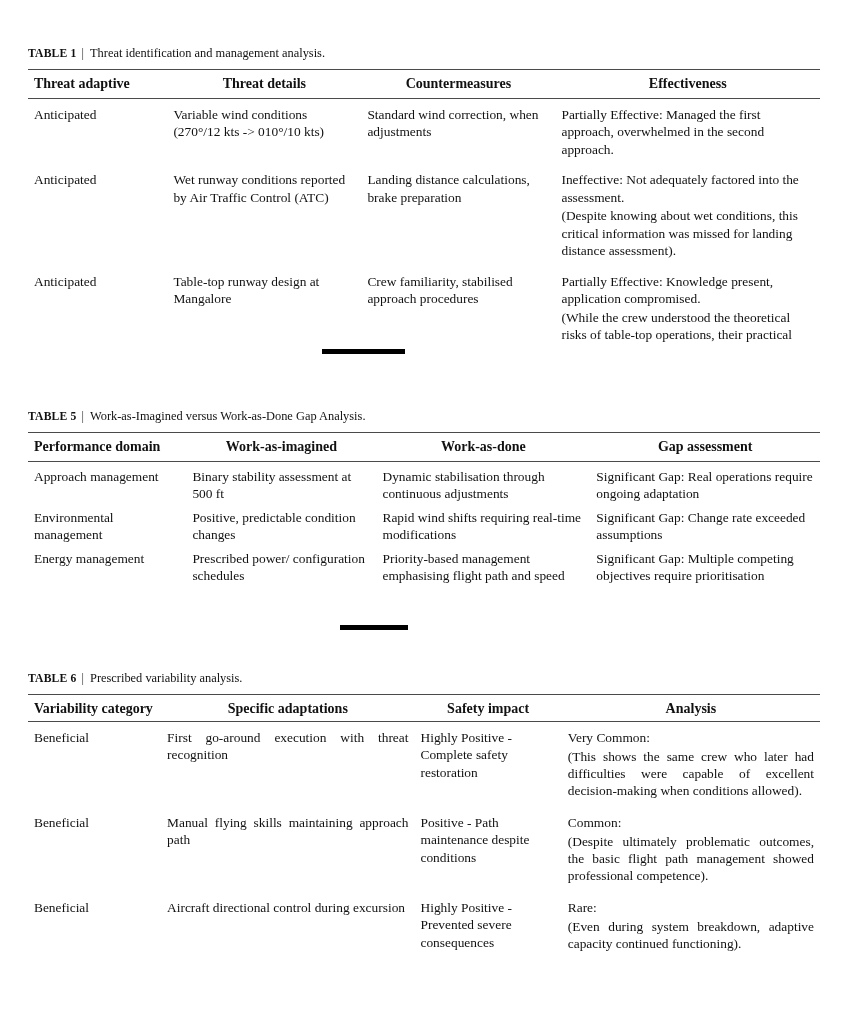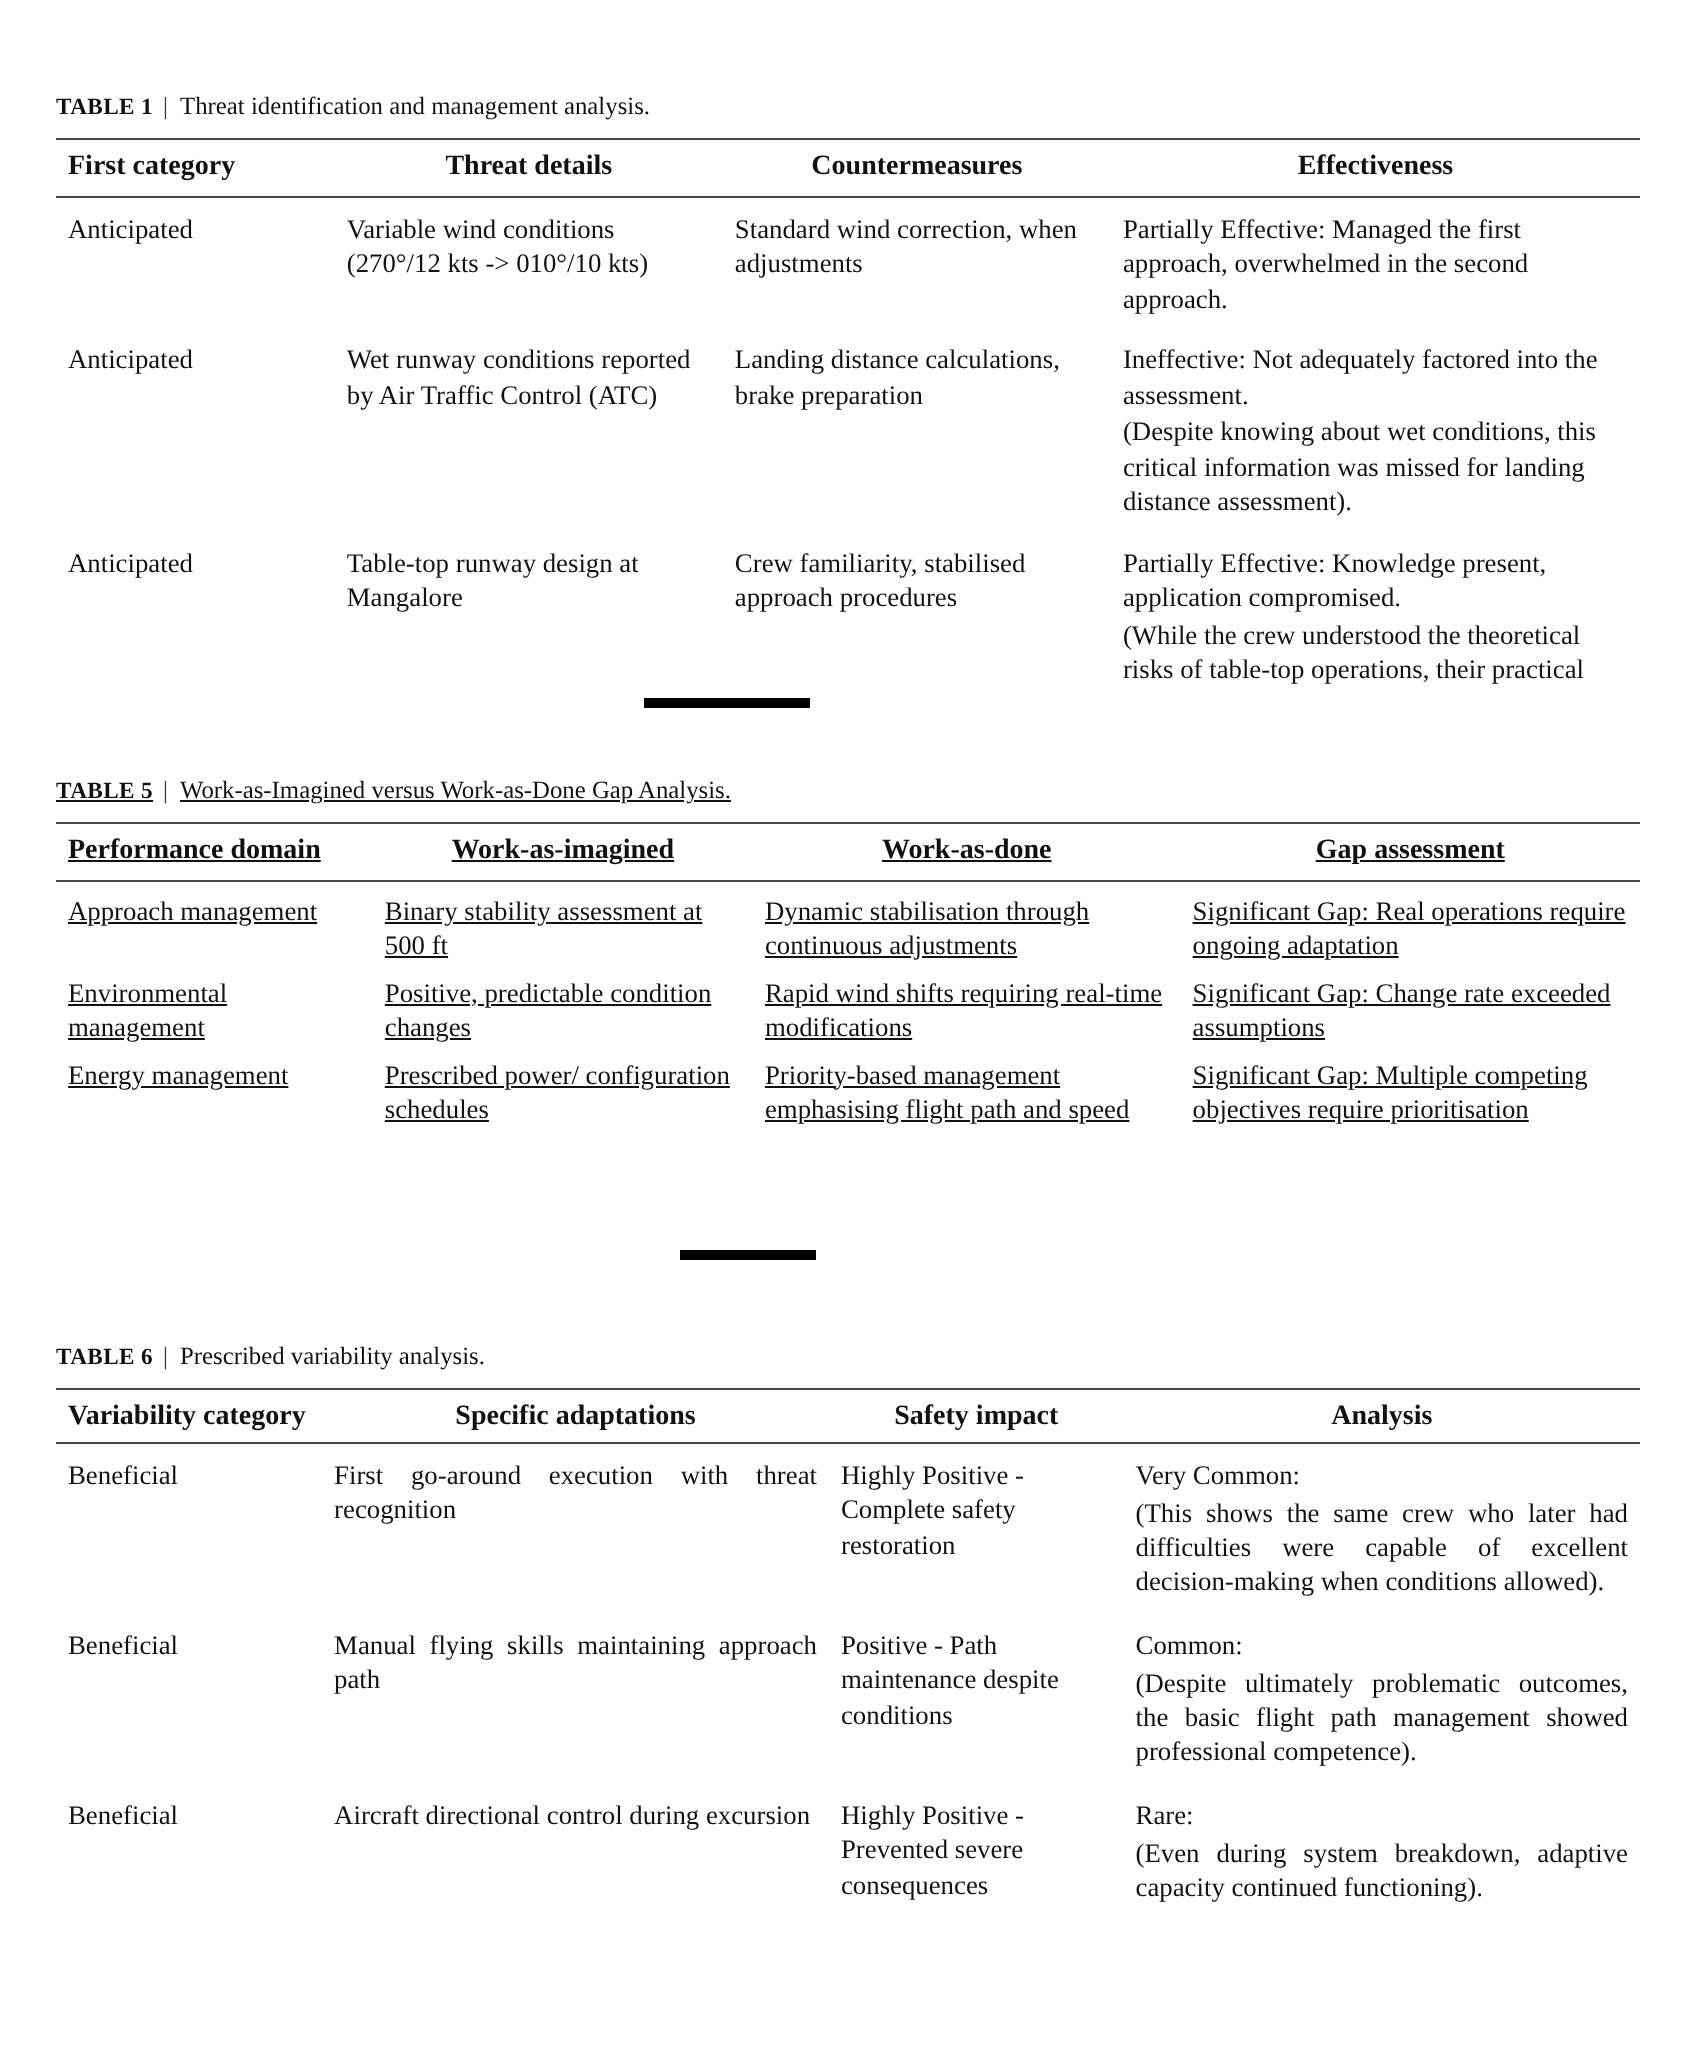--- a/index.html
+++ b/index.html
@@ -109,21 +109,21 @@
   #table1 { top: 18px; margin-top: 27px; }
   #table1 .clip-wrap { height: 277px; }
   #table1 col.c1 { width: 17.6%; }
   #table1 col.c2 { width: 24.5%; }
   #table1 col.c3 { width: 24.5%; }
   #table1 col.c4 { width: 33.4%; }
   #table1 tbody td { padding-top: 8px; }
   #table1 tbody tr.row-1 td { padding-top: 7px; }
 
   
-  #table5 { top: 387px; text-decoration: underline; }
+  #table5 { top: 408px; }
   #table5 .clip-wrap { height: 190px; }
   #table5 col.c1 { width: 20.0%; }
   #table5 col.c2 { width: 24.0%; }
   #table5 col.c3 { width: 27.0%; }
   #table5 col.c4 { width: 29.0%; }
   #table5 tbody td { padding-top: 4px; padding-bottom: 2px; }
   #table5 tbody tr.row-1 td { padding-top: 6px; }
 
   
   #table6 { top: 670px; }
@@ -149,21 +149,21 @@
     <div class="clip-wrap">
       <table class="doc-table">
         <colgroup>
           <col class="c1">
             <col class="c2">
             <col class="c3">
             <col class="c4">
         </colgroup>
         <thead>
           <tr>
-            <th class="th-left">First category</th>
+            <th class="th-left">Threat adaptive</th>
             <th>Threat details</th>
             <th>Countermeasures</th>
             <th>Effectiveness</th>
           </tr>
         </thead>
         <tbody>
           <tr class="row-1">
             <td>Anticipated</td>
             <td>Variable wind conditions (270°/12 kts -&gt; 010°/10 kts)</td>
             <td>Standard wind correction, when adjustments</td>

